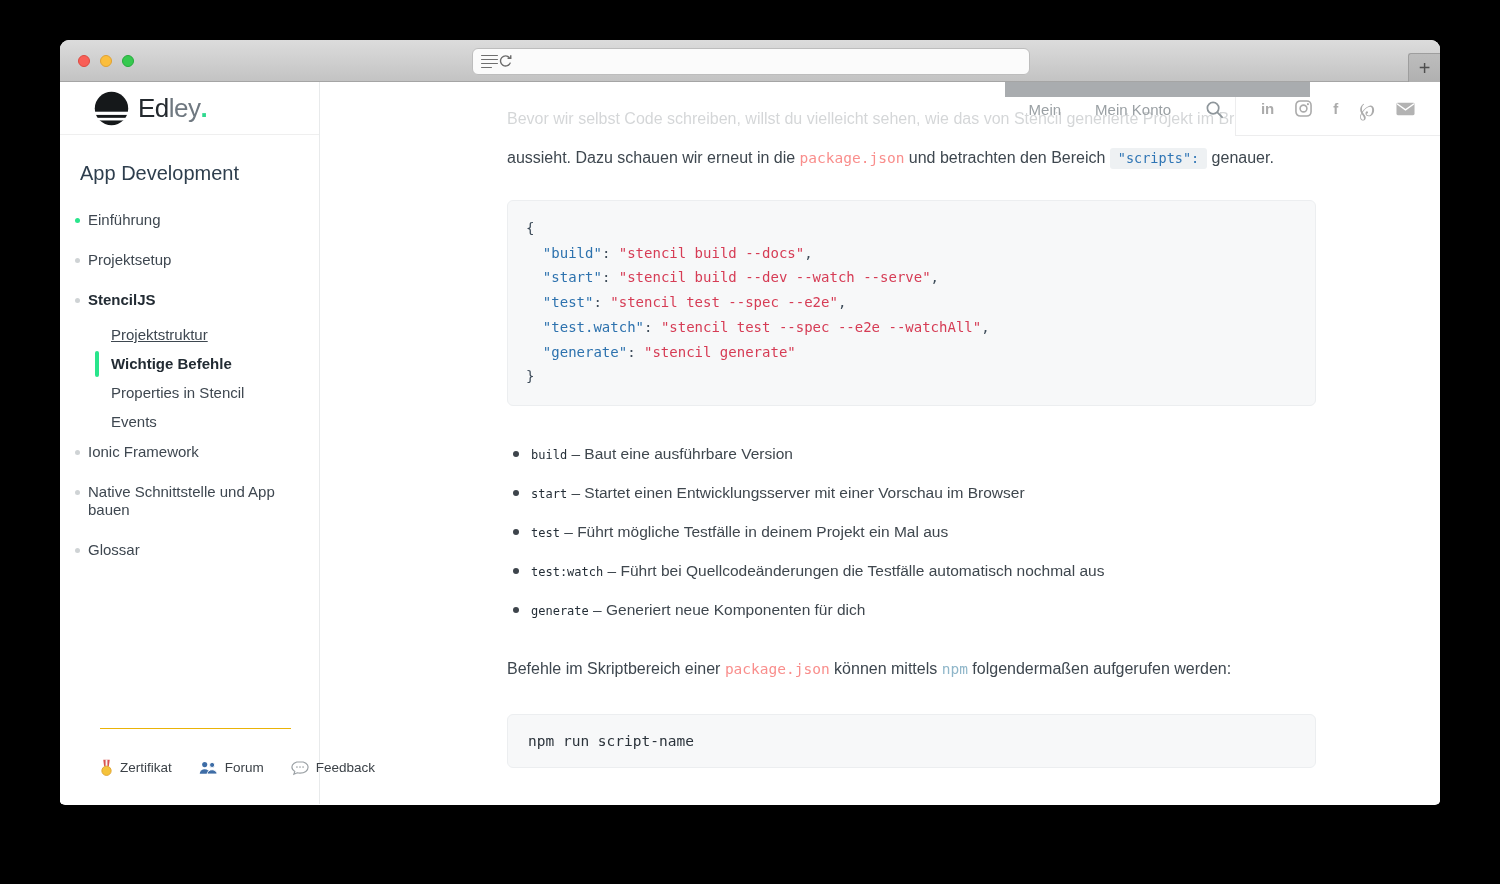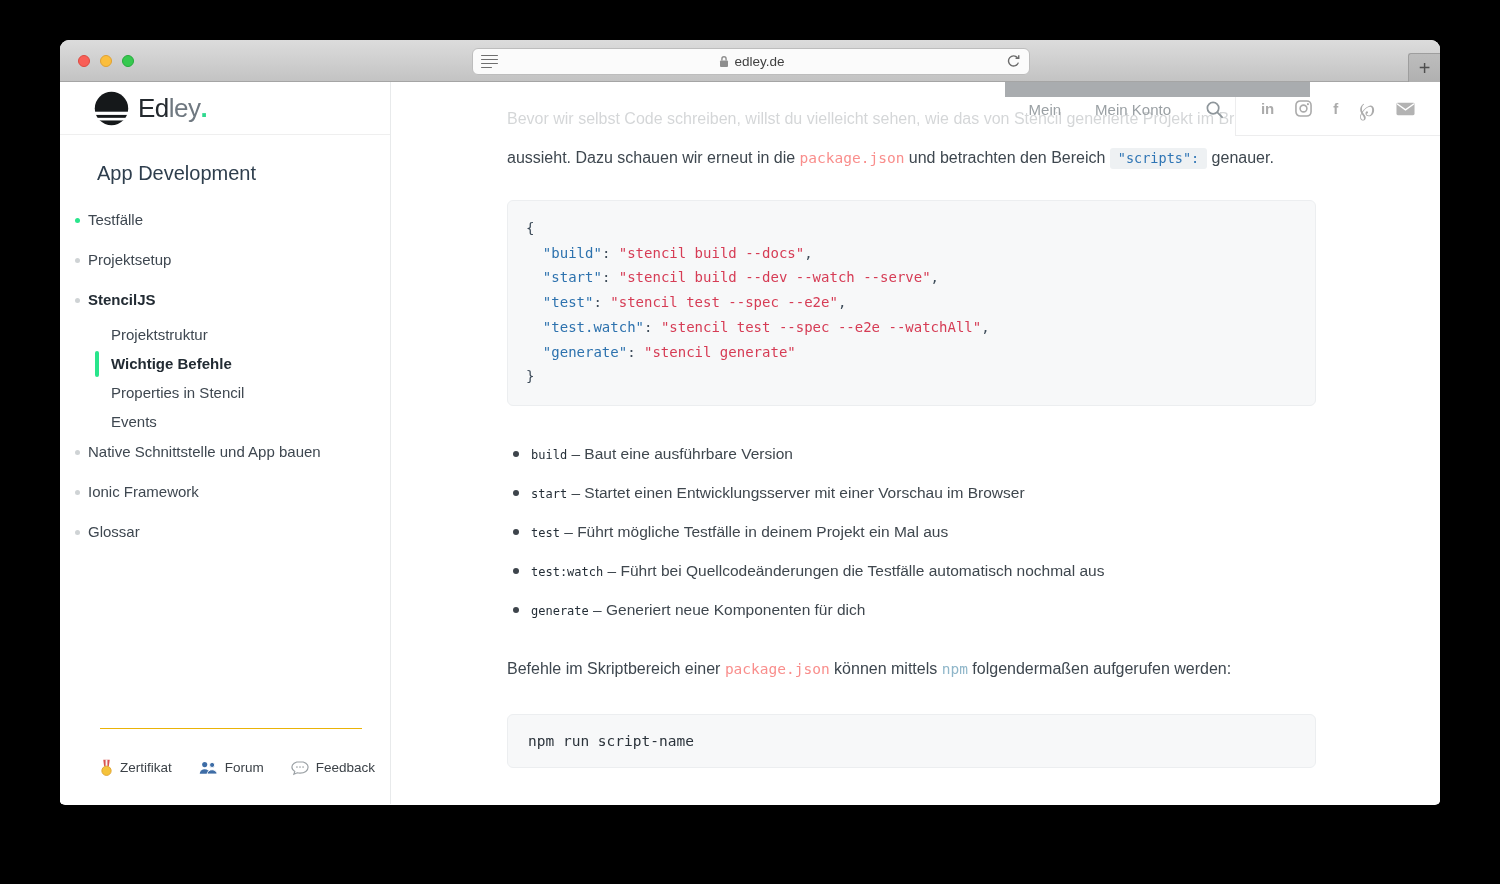--- a/index.html
+++ b/index.html
@@ -43,37 +43,37 @@
   .top-nav .nav-link { color:#9aa0a4; font-size:15px; cursor:default; }
 
   .social-box { position:absolute; top:0; right:0; width:205px; height:54px; z-index:2;
                 background:#fff; border-left:1px solid #ededee; border-bottom:1px solid #ededee;
                 display:flex; align-items:center; justify-content:center; gap:21px; }
   .soc { color:#ababab; display:flex; align-items:center; }
   .soc.txt { font-weight:bold; font-size:15px; line-height:1; }
   .soc.pin { font-size:19px; font-weight:normal; }
 
   
-  .sidebar { position:absolute; left:0; top:0; bottom:0; width:331px;
+  .sidebar { position:absolute; left:0; top:0; bottom:0; width:260px;
              background:#fff; border-right:1px solid #e8eaeb; z-index:3; }
   .logo-row { height:53px; border-bottom:1px solid #efefef; display:flex; align-items:center;
               padding-left:34px; gap:9px; }
   .wordmark { font-size:26px; letter-spacing:-0.5px; }
   .wm-dark { color:#23292e; } .wm-light { color:#6f7880; } .wm-dot { color:#2fd98f; font-weight:bold; }
 
-  .course-title { margin:27px 0 0 37px; font-size:20px; color:#2e3e4d; }
+  .course-title { margin:27px 0 0 20px; font-size:20px; color:#2e3e4d; }
 
   .side-nav { list-style:none; margin-top:26px; }
   .side-nav li { position:relative; font-size:15px; color:#3e4750; line-height:18px; cursor:default; }
   .side-nav li.lvl1 { padding-left:28px; margin-bottom:22px; }
   .side-nav li.lvl1::before { content:''; position:absolute; left:15px; top:6.5px;
     width:5px; height:5px; border-radius:50%; background:#cfd3d5; }
   .side-nav li.lvl1.dot-green::before { background:var(--accent,#29e58c); }
   .side-nav li.lvl2 { padding-left:51px; margin-bottom:11px; }
-  .side-nav li.lvl1 + li.lvl2 { margin-top:-5px; }
+  .side-nav li.lvl1 + li.lvl2 { margin-top:-5px;text-decoration:underline; }
   .side-nav li.lvl2 + li.lvl1 { margin-top:12px; }
   .side-nav li.bold { font-weight:bold; color:#222b33; }
   .side-nav li.active::before { content:''; position:absolute; left:35px; top:-4px;
     width:4px; height:26px; border-radius:2px; background:var(--accent,#29e58c); }
 
   .side-footer { position:absolute; left:40px; right:28px; bottom:0; height:76px;
                  border-top:1px solid #eab308; display:flex; align-items:center; gap:27px;
                  padding-top:2px; }
   .foot-item { display:flex; align-items:center; gap:7px; font-size:13.5px; color:#3c4248; cursor:default; }
 
@@ -118,27 +118,20 @@
         <span class="light yellow"></span>
         <span class="light green"></span>
       </div>
       <div class="urlbar">
         <span class="reader-icon">
             <i></i>
             <i></i>
             <i></i>
             <i></i>
           </span>
-        <span class="url-center">
-          <svg width="10" height="13" viewBox="0 0 10 13">
-            <path d="M2.9 5.6 V3.9 a2.1 2.1 0 0 1 4.2 0 V5.6" fill="none" stroke="#8e8e8e" stroke-width="1.4"></path>
-            <rect x="1" y="5.5" width="8" height="6.6" rx="1" fill="#8e8e8e"></rect>
-          </svg>
-          <span>edley.de</span>
-        </span>
         <svg width="15" height="15" viewBox="0 0 16 16">
           <path d="M13.2 9.2 a5.4 5.4 0 1 1 -0.9 -5.2" fill="none" stroke="#6b6b6b" stroke-width="1.5"></path>
           <path d="M13.6 1.2 v3.4 h-3.4" fill="none" stroke="#6b6b6b" stroke-width="1.5"></path>
         </svg>
       </div>
       <div class="plus-tab">+</div>
     </div>
 
     <div class="page">
 
@@ -178,29 +171,29 @@
             <circle cx="18" cy="18" r="17.2" fill="#15181a"></circle>
             <rect x="0" y="21.3" width="36" height="3.3" fill="#fff"></rect>
             <rect x="0" y="27.6" width="36" height="2.7" fill="#fff"></rect>
           </svg>
           <span class="wordmark"><span class="wm-dark">Ed</span><span class="wm-light">ley</span><span class="wm-dot">.</span></span>
         </div>
 
         <div class="course-title">App Development</div>
 
         <ul class="side-nav" id="side-nav">
-            <li class="lvl1 dot-green">Testfälle</li>
+            <li class="lvl1 dot-green">Einführung</li>
             <li class="lvl1">Projektsetup</li>
             <li class="lvl1 bold">StencilJS</li>
             <li class="lvl2">Projektstruktur</li>
             <li class="lvl2 bold active">Wichtige Befehle</li>
             <li class="lvl2">Properties in Stencil</li>
             <li class="lvl2">Events</li>
+            <li class="lvl1">Ionic Framework</li>
             <li class="lvl1">Native Schnittstelle und App bauen</li>
-            <li class="lvl1">Ionic Framework</li>
             <li class="lvl1">Glossar</li>
           </ul>
 
         <div class="side-footer">
           <span class="foot-item">
             <svg width="13" height="18" viewBox="0 0 14 18">
               <polygon points="3.5,0 10.5,0 9.5,7.5 4.5,7.5" fill="#d9534f"></polygon>
               <rect x="6" y="0" width="2" height="7.5" fill="#f4f4f4"></rect>
               <circle cx="7" cy="12" r="5" fill="#f5c33b" stroke="#dfa32e" stroke-width="1"></circle>
             </svg>

